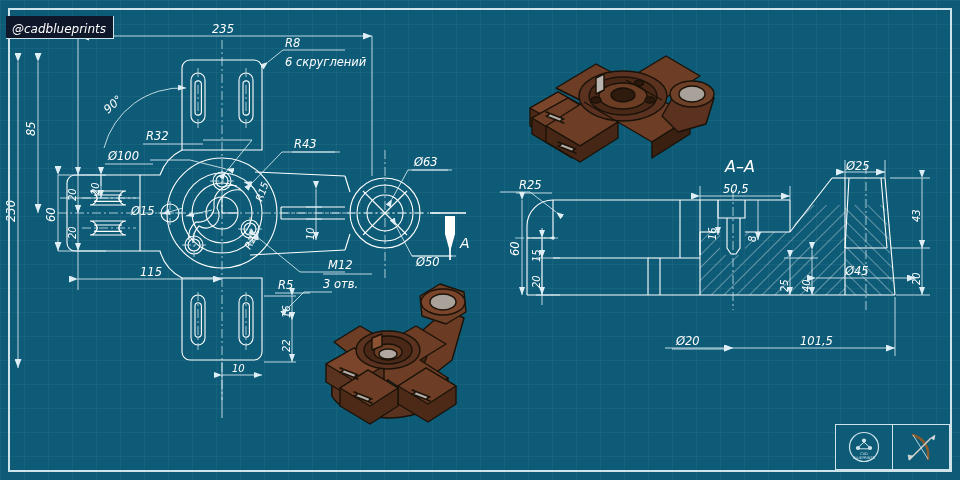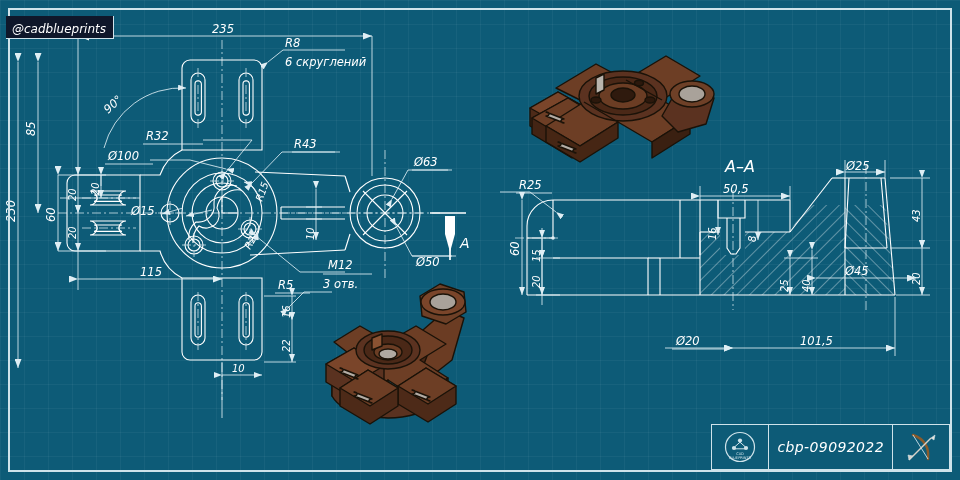--- a/index.html
+++ b/index.html
@@ -457,23 +457,20 @@
       <svg width="32" height="32" viewBox="0 0 32 32">
         <circle cx="16" cy="16" r="14.5" fill="none" stroke="#cfe3ea" stroke-width="1.2"></circle>
         <circle cx="16" cy="9.5" r="2.1" fill="#cfe3ea"></circle>
         <circle cx="10" cy="17" r="2.1" fill="#cfe3ea"></circle>
         <circle cx="22" cy="17" r="2.1" fill="#cfe3ea"></circle>
         <path d="M16 11.2 L11 15.6 M16 11.2 L21 15.6 M11 17.8 L21 17.8" stroke="#cfe3ea" stroke-width="1" fill="none"></path>
         <text x="16" y="23.6" text-anchor="middle" style="font-size:3.6px;font-style:normal;fill:#cfe3ea;">CAD</text>
         <text x="16" y="28" text-anchor="middle" style="font-size:3.6px;font-style:normal;fill:#cfe3ea;">BLUEPRINTS</text>
       </svg>
     </div>
-    <div class="cell">
-      <span id="tb-code">cbp-09092022</span>
-    </div>
     <div class="cell bow-wrap">
       <svg width="30" height="32" viewBox="0 0 30 32">
         <path d="M7 4 Q24 10 22 28" fill="none" stroke="#8a5a2a" stroke-width="2.4" stroke-linecap="round"></path>
         <path d="M7 4 L22 28" fill="none" stroke="#cfe3ea" stroke-width="0.9"></path>
         <path d="M3 29 L25 7" fill="none" stroke="#d8d2c8" stroke-width="1.5"></path>
         <path d="M25 7 l4 -3 l-1 5 z" fill="#e8e4dc" stroke="#cfe3ea" stroke-width=".6"></path>
         <path d="M3 29 l-1 -5 l5 1 z" fill="#d8d2c8" stroke="#cfe3ea" stroke-width=".6"></path>
       </svg>
     </div>
   </div>

